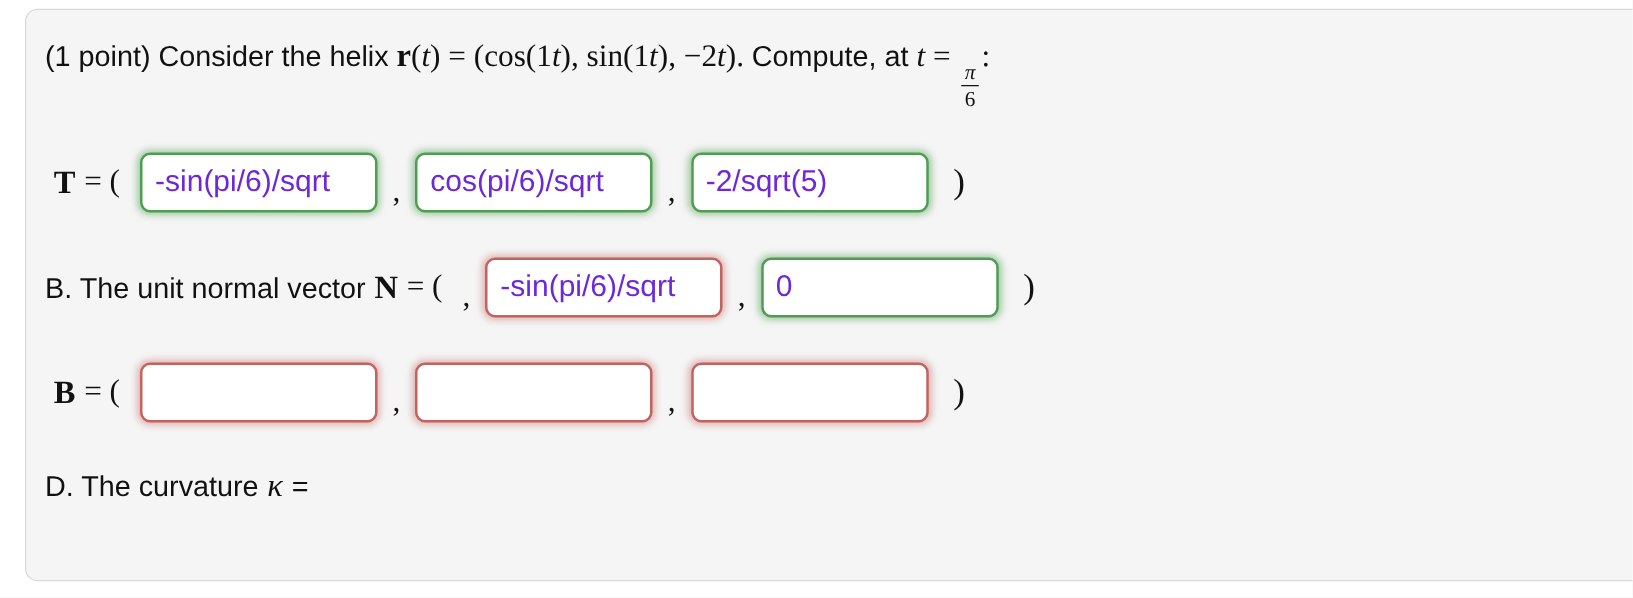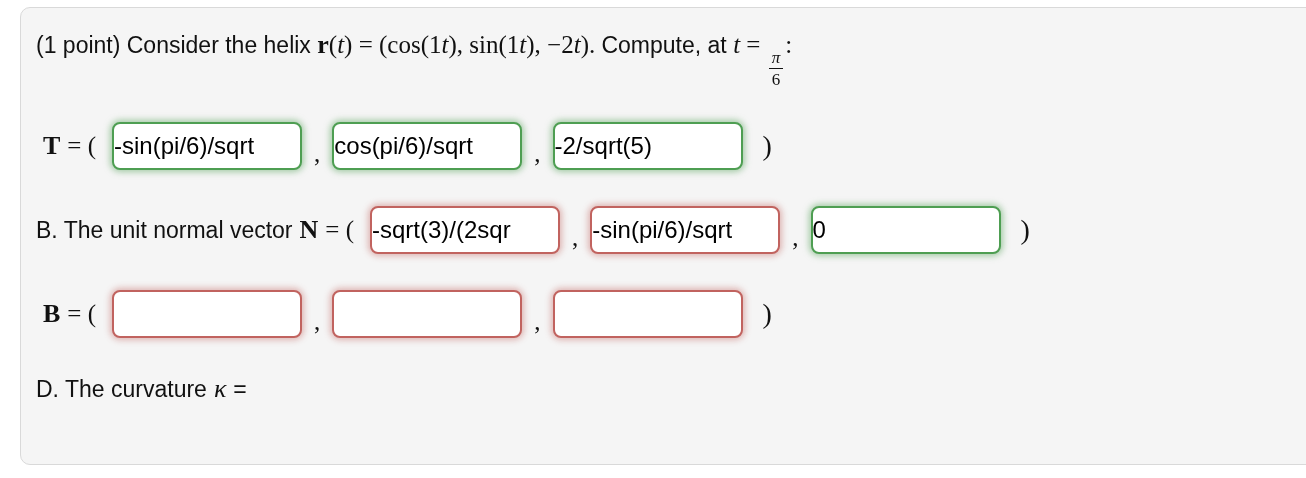--- a/index.html
+++ b/index.html
@@ -31,23 +31,23 @@
   .frac .den{border-top:1.5px solid #111;padding:2px 3px 0;}
   .row{
     display:flex;align-items:center;
     font-size:23px;margin:0 0 36px 0;white-space:nowrap;
   }
   .row .msym{margin:0 7px;}
   .mkappa{font-family:"Liberation Serif",serif;font-size:26px;font-style:italic;margin:0 7px;}
   .eq{margin-right:4px;}
   input.answer{
     width:190px;height:48px;box-sizing:border-box;
-    margin-left:12px;padding:0 0;
+    margin-left:12px;padding:0 10px;
     border-radius:8px;background:#fff;
-    font-family:"Liberation Sans",sans-serif;font-size:24px;color:#000000;
+    font-family:"Liberation Sans",sans-serif;font-size:24px;color:#6d28d9;
     border:2px solid #bbb;outline:none;
   }
   input.st-correct{
     border:2px solid #4e9e52;
     box-shadow:0 0 6px 2px rgba(94,166,99,0.55);
   }
   input.st-incorrect{
     border:2px solid #c1635f;
     box-shadow:0 0 6px 2px rgba(193,99,95,0.45);
   }
@@ -80,21 +80,20 @@
     <input class="answer st-correct" type="text" value="cos(pi/6)/sqrt" style="">
     <span class="comma">,</span>
     <input class="answer st-correct" type="text" value="-2/sqrt(5)" style="">
     <span class="close">)</span>
   </div>
 
   <div class="row">
     <span>B. The unit normal vector </span>
     <span class="mbold msym">N</span>
     <span class="m eq"> = (</span>
-    <input class="answer st-incorrect" type="text" value="-sqrt(3)/(2sqr" style="">
     <span class="comma">,</span>
     <input class="answer st-incorrect" type="text" value="-sin(pi/6)/sqrt" style="">
     <span class="comma">,</span>
     <input class="answer st-correct" type="text" value="0" style="">
     <span class="close">)</span>
   </div>
 
   <div class="row">
     <span class="mbold msym">B</span>
     <span class="m eq"> = (</span>

